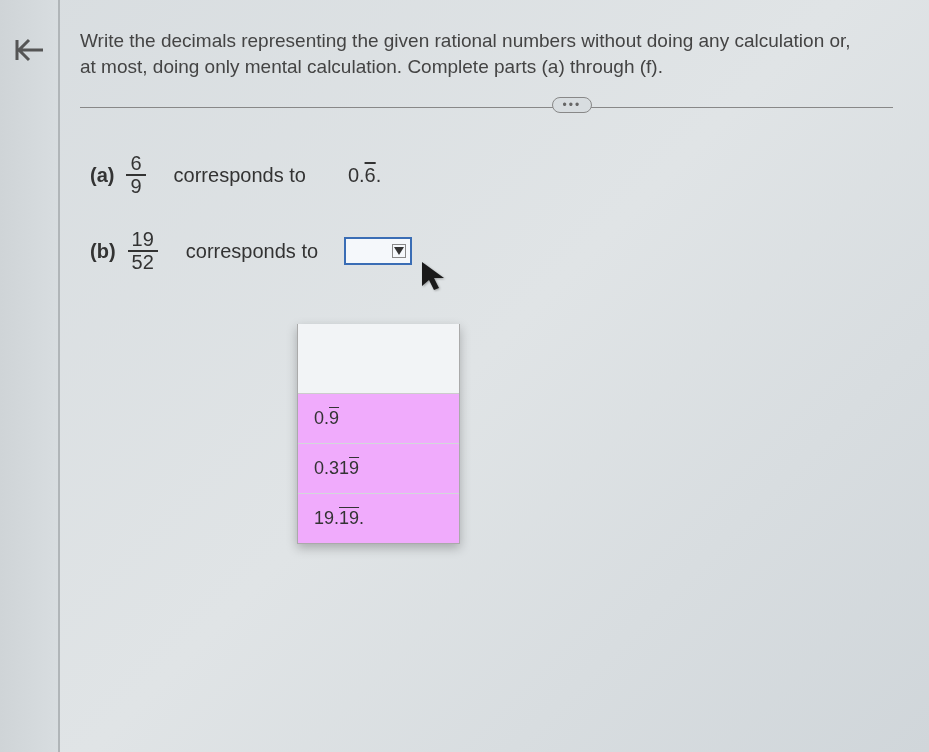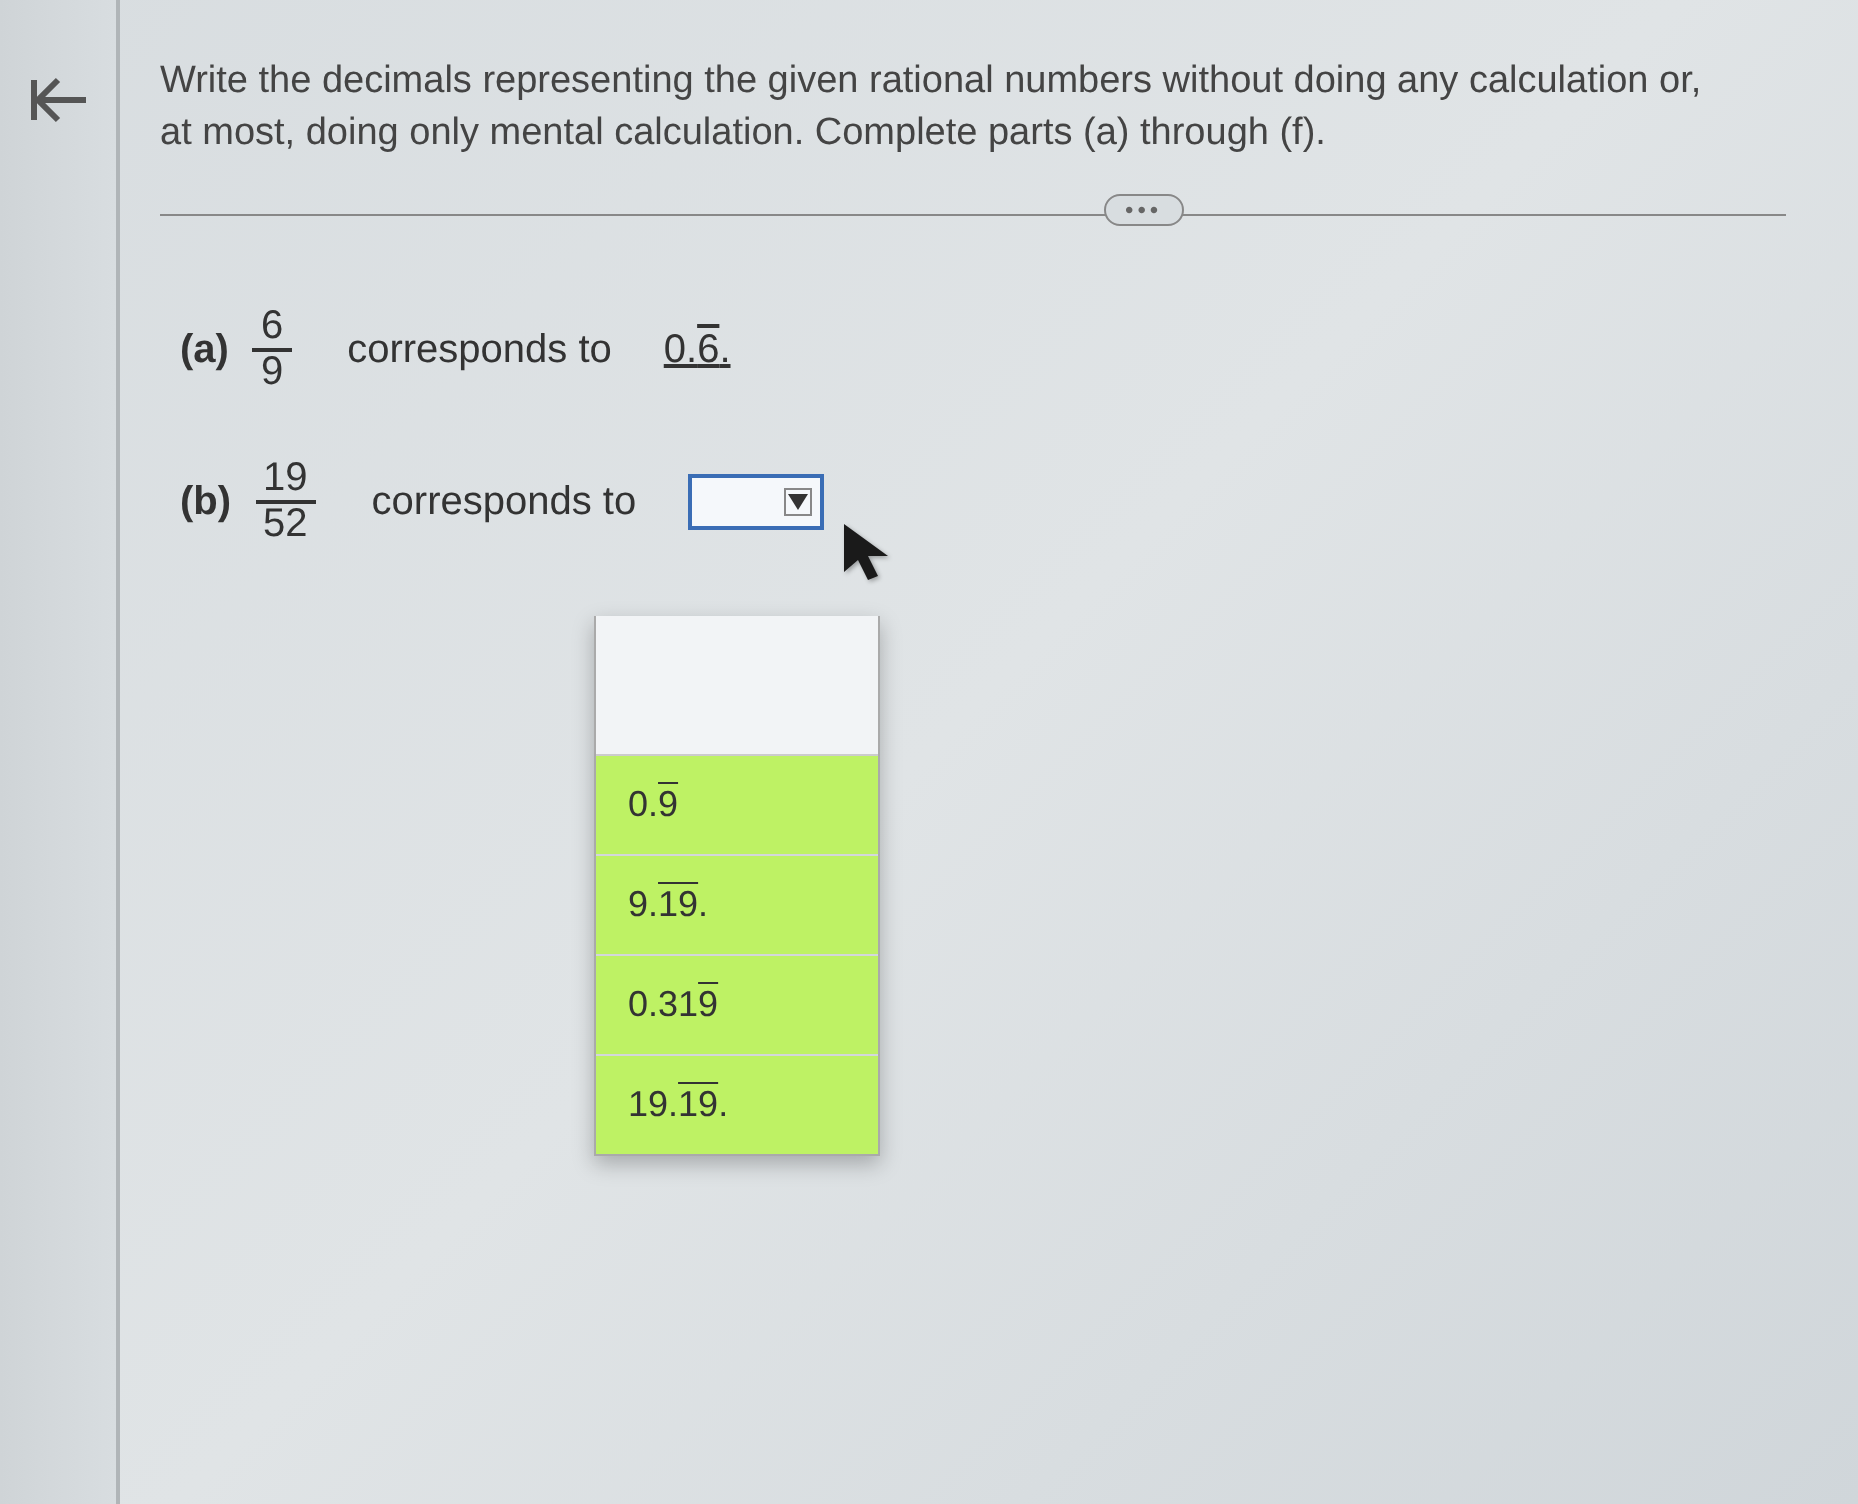--- a/index.html
+++ b/index.html
@@ -98,22 +98,21 @@
       border-bottom: 2px solid #333;
       padding: 0 4px;
     }
     .fraction .den {
       padding: 0 4px;
     }
     .corresponds {
       margin: 0 22px;
     }
     .answer-fixed {
-      margin-left: 4px;
-      text-decoration: underline;
+      margin-left: 20px;
     }
     .overline {
       text-decoration: overline;
     }
     .dropdown-trigger {
       display: inline-flex;
       align-items: center;
       justify-content: flex-end;
       width: 68px;
       height: 28px;
@@ -140,23 +139,23 @@
       top: 260px;
       pointer-events: none;
     }
     .cursor-arrow svg {
       fill: #1a1a1a;
       filter: drop-shadow(1px 1px 1px rgba(0,0,0,0.3));
     }
     .dropdown-list {
       position: absolute;
       left: 297px;
-      top: 308px;
-      width: 143px;
-      background: #bef264;
+      top: 324px;
+      width: 163px;
+      background: #f0abfc;
       border: 1px solid #aaa;
       border-top: none;
       box-shadow: 0 4px 10px rgba(0,0,0,0.25);
     }
     .dropdown-blank {
       height: 70px;
       border-bottom: 1px solid #ccc;
       background: #f2f4f6;
     }
     .dropdown-option {
@@ -219,23 +218,20 @@
   </div>
 
 </div>
 
 <div class="dropdown-list">
   <div class="dropdown-blank"></div>
   <div class="dropdown-option">
     <span>0.</span><span class="overline">9</span><span></span>
   </div>
   <div class="dropdown-option">
-    <span>9.</span><span class="overline">19</span><span>.</span>
-  </div>
-  <div class="dropdown-option">
     <span>0.31</span><span class="overline">9</span><span></span>
   </div>
   <div class="dropdown-option">
     <span>19.</span><span class="overline">19</span><span>.</span>
   </div>
 </div>
 
 <div class="cursor-arrow">
   <svg width="28" height="34" viewBox="0 0 28 34">
     <polygon points="2,2 2,26 9,20 14,30 19,28 14,18 24,18"></polygon>

